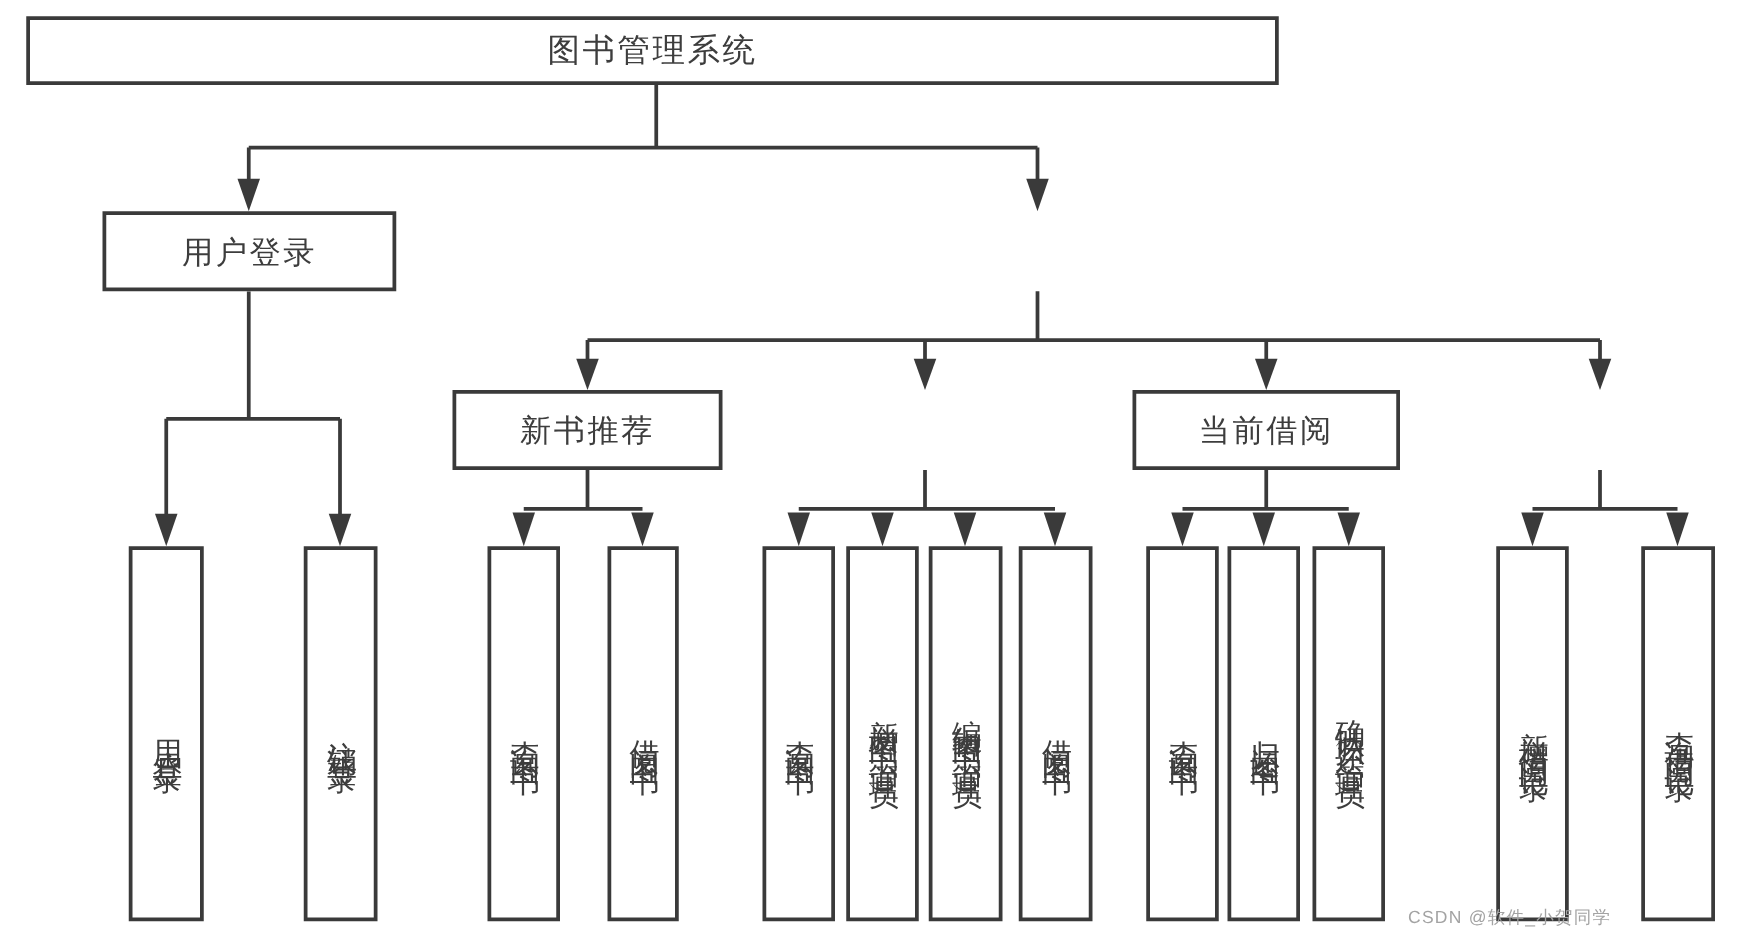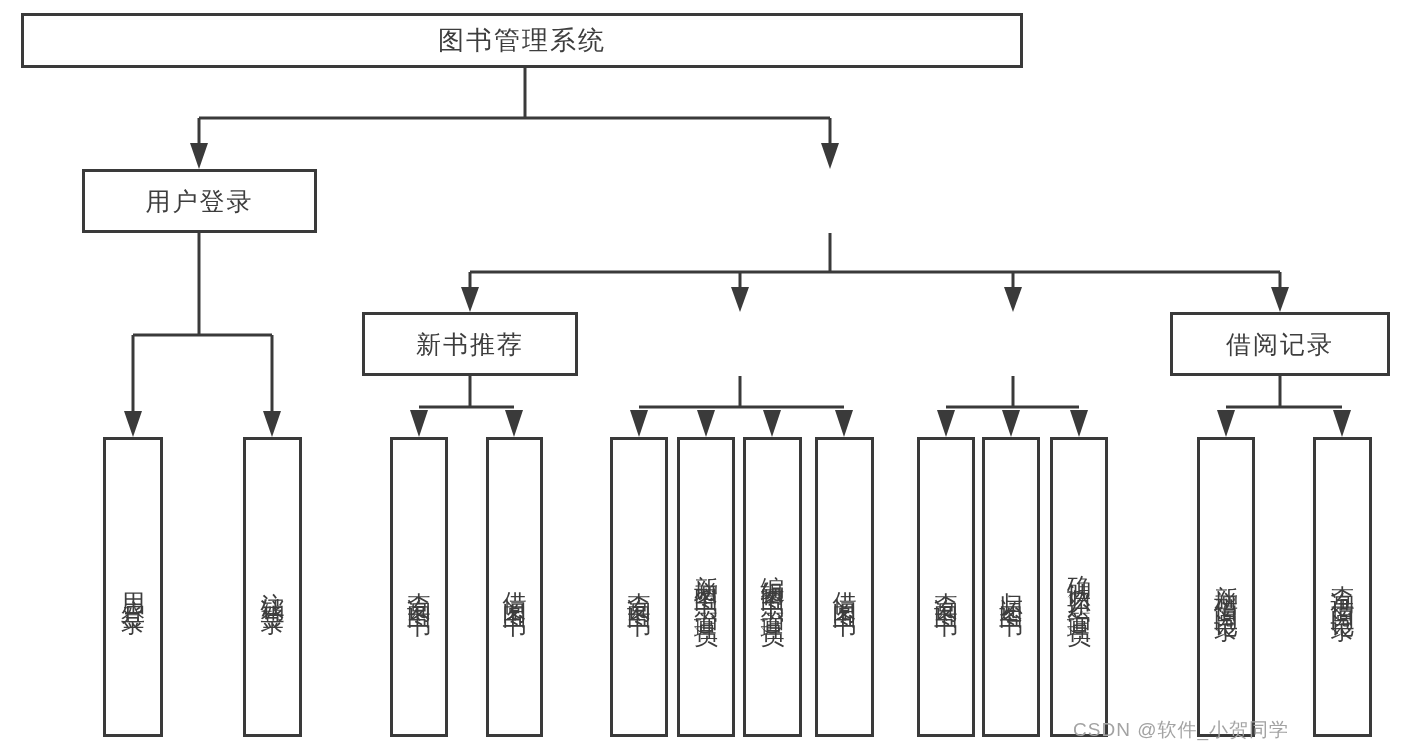--- a/index.html
+++ b/index.html
@@ -23,21 +23,21 @@
   }
   .title-node { font-size: 26px; letter-spacing: 2px; }
   .h-node { font-size: 25px; letter-spacing: 2px; }
   .leaf {
     writing-mode: vertical-rl;
     font-size: 24px; letter-spacing: 7px; line-height: 1;
     white-space: normal;
   }
   .watermark {
     position: absolute; right: 5px; bottom: 4px;
-    font-size: 19px; letter-spacing: 1px;
+    font-size: 14px; letter-spacing: 1px;
     color: var(--watermark, #a3a3a3);
   }
 </style>
 </head>
 <body>
 
 <div id="org-chart">
 
   <svg class="connectors" viewBox="0 0 1405 747" xmlns="http://www.w3.org/2000/svg">
 
@@ -88,21 +88,21 @@
     <path d="M1226 407 H 1342"></path>
     <polygon points="1217,410 1235,410 1226,437"></polygon>
     <polygon points="1333,410 1351,410 1342,437"></polygon>
   </svg>
 
   <div class="node title-node" style="left:21px; top:13px; width:1002px; height:55px;">图书管理系统</div>
 
   <div class="node h-node" style="left:82px; top:169px; width:235px; height:64px;">用户登录</div>
 
   <div class="node h-node" style="left:362px; top:312px; width:216px; height:64px;">新书推荐</div>
-  <div class="node h-node" style="left:1170px; top:312px; width:220px; height:64px;">借阅记录</div>
+  <div class="node h-node" style="left:906px; top:312px; width:214px; height:64px;">当前借阅</div>
 
   <div class="node leaf" style="left:103px; top:437px; width:60px; height:300px;">用户登录</div>
   <div class="node leaf" style="left:243px; top:437px; width:59px; height:300px;">注销登录</div>
 
   <div class="node leaf" style="left:390px; top:437px; width:58px; height:300px;">查询图书</div>
   <div class="node leaf" style="left:486px; top:437px; width:57px; height:300px;">借阅图书</div>
 
   <div class="node leaf" style="left:610px; top:437px; width:58px; height:300px;">查询图书</div>
   <div class="node leaf" style="left:677px; top:437px; width:58px; height:300px;">新增图书（管理员）</div>
   <div class="node leaf" style="left:743px; top:437px; width:59px; height:300px;">编辑图书（管理员）</div>

